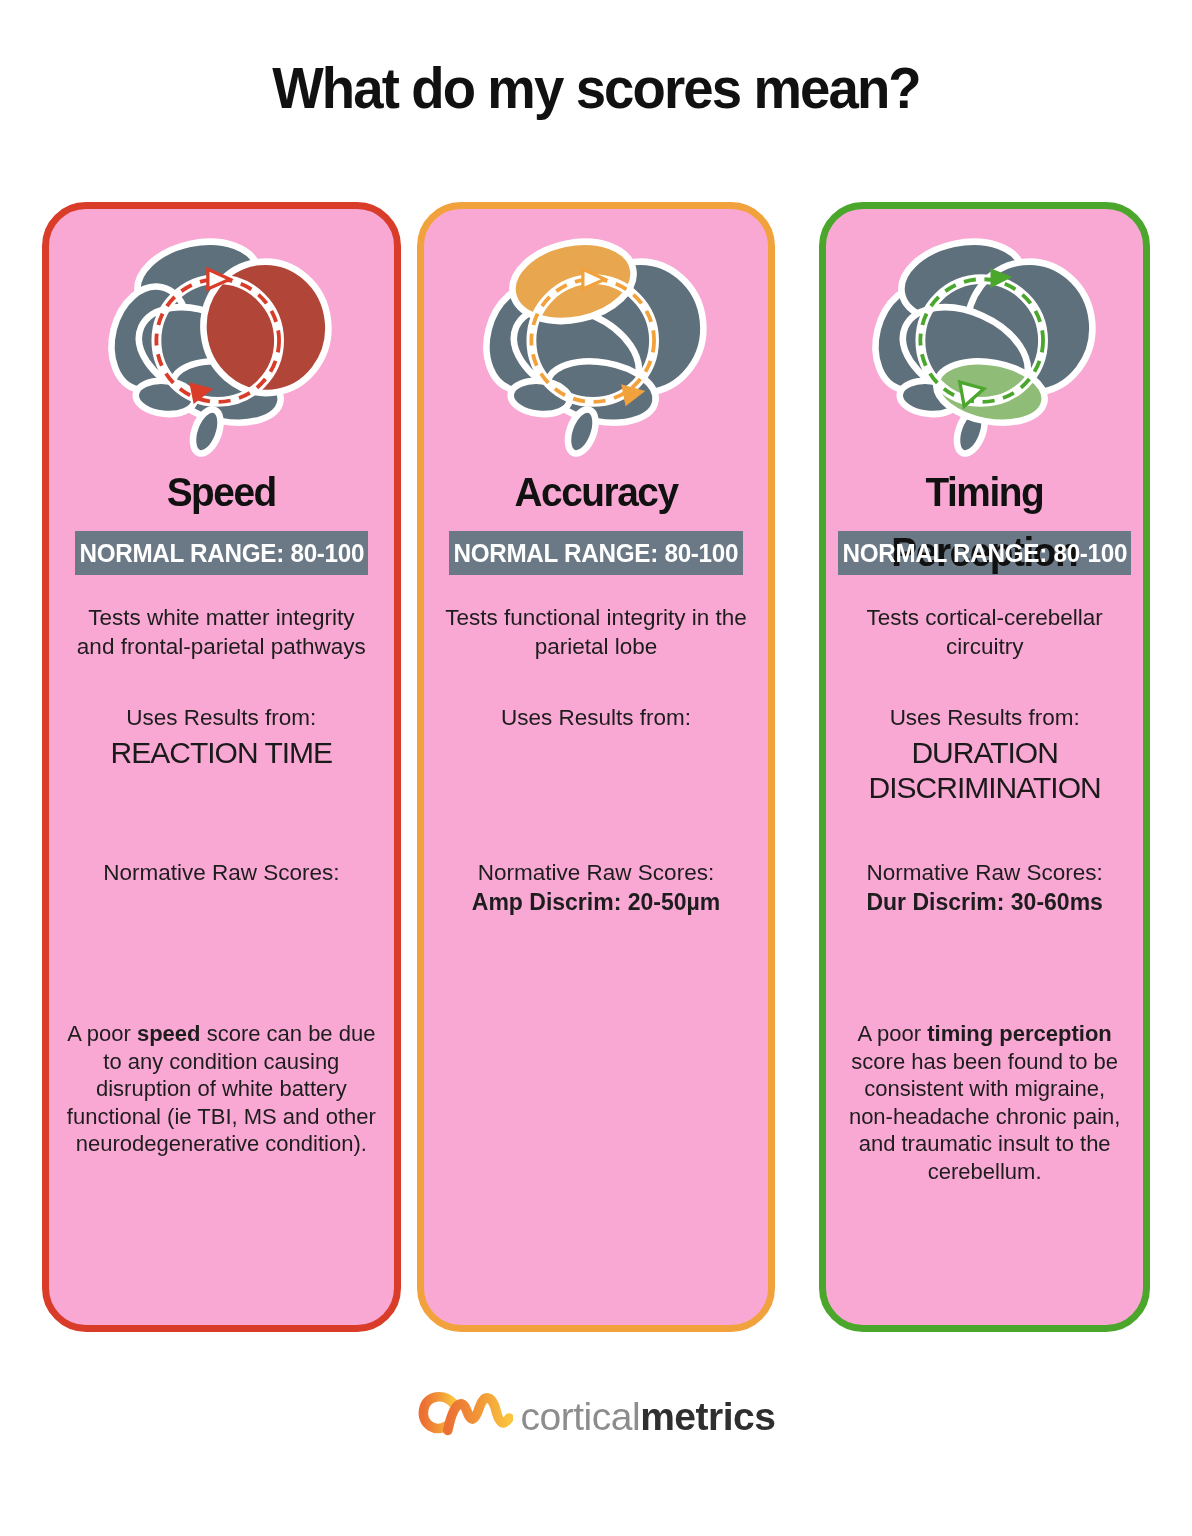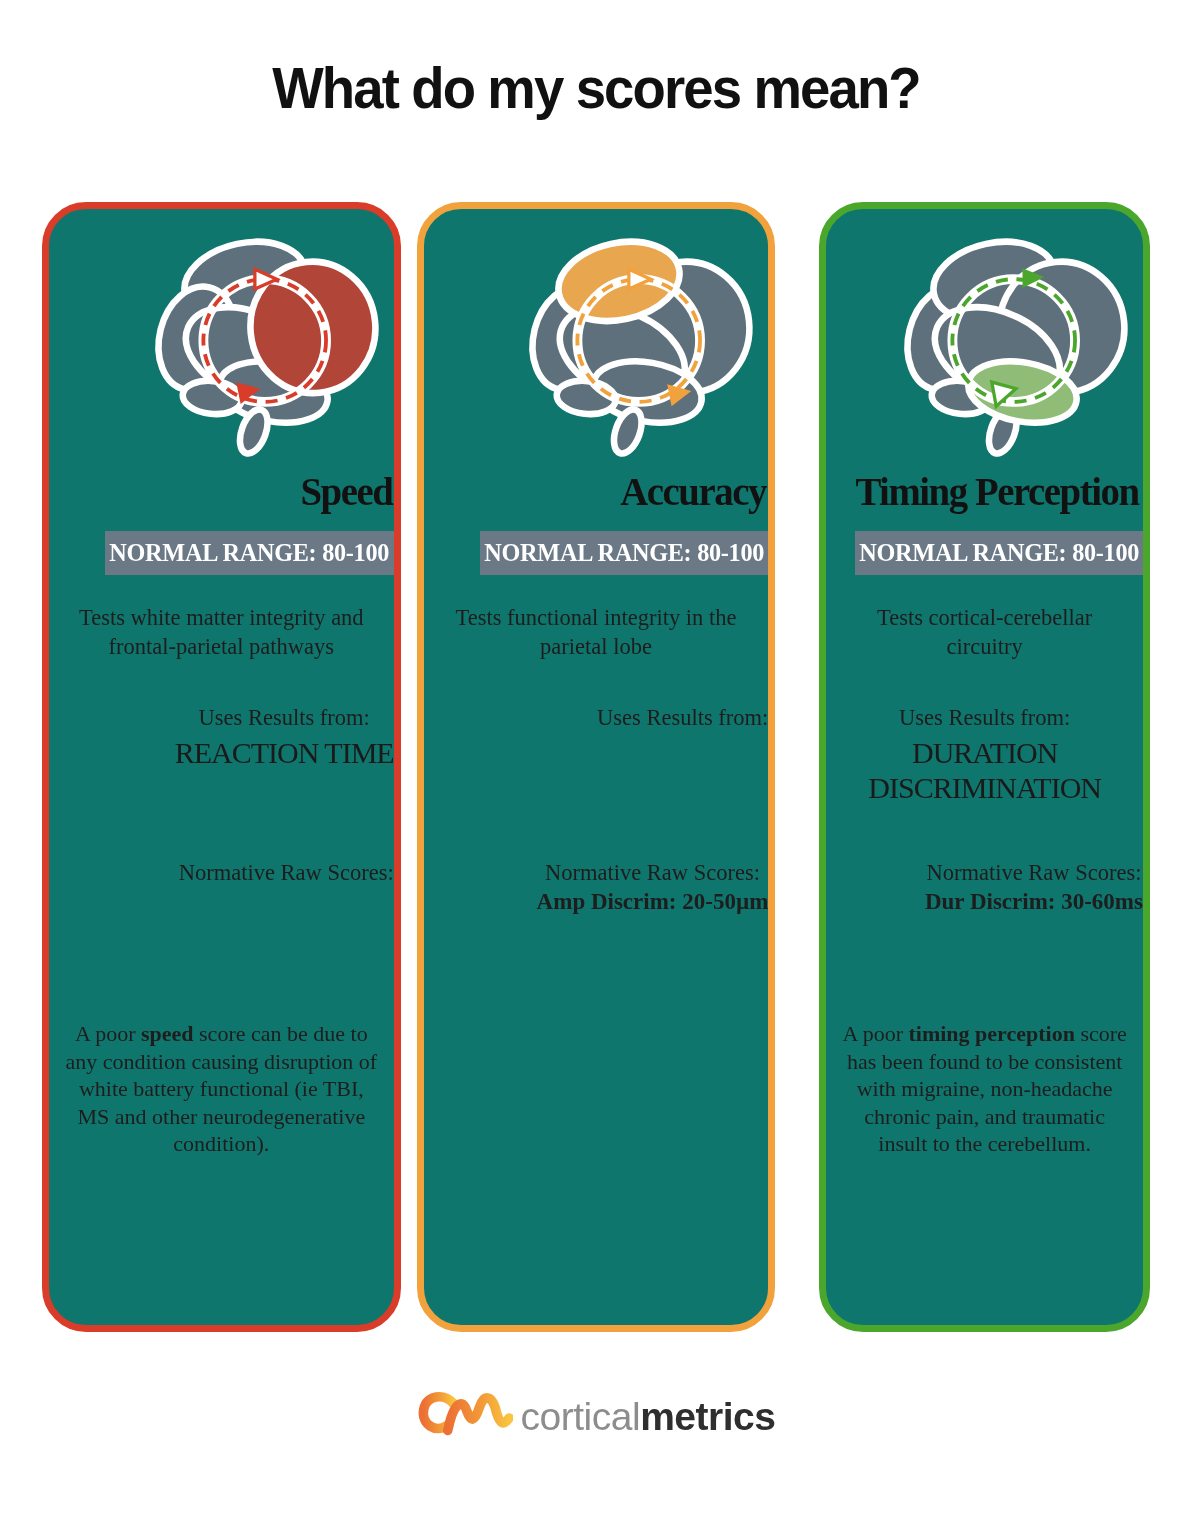--- a/index.html
+++ b/index.html
@@ -24,28 +24,27 @@
   }
 
   .cards {
     margin: 80px 42px 0;
     display: grid;
     grid-template-columns: 1fr 1fr 1fr;
     column-gap: 16px;
   }
   .card {
     height: 1116px;
-    background: #0f766e;
+    background: #f9a8d4;
     border: 7px solid #999;
     border-radius: 44px;
     overflow: hidden;
     display: flex;
     flex-direction: column;
-    align-items: flex-end;
-    font-family: Liberation Serif, serif;
+    align-items: center;
   }
 
   .brain-wrap {
     margin-top: 20px;
     height: 233px;
     display: flex;
     justify-content: center;
     align-items: center;
   }
   .brain-wrap svg { width: 252px; height: 230px; }

